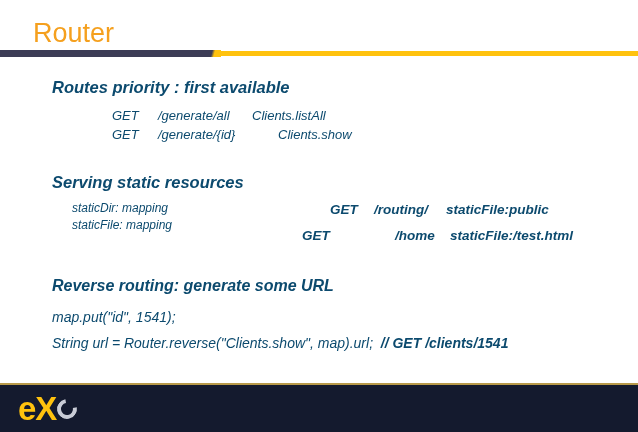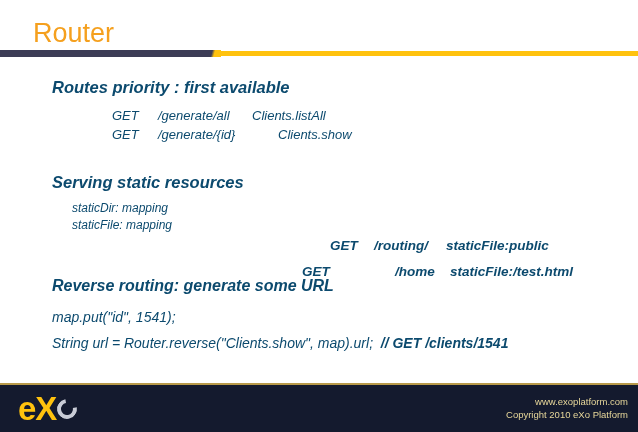--- a/index.html
+++ b/index.html
@@ -95,21 +95,20 @@
   }
   .sub-label {
     font-size: 12px;
     font-style: italic;
     font-weight: normal;
     left: 72px;
   }
   .strong-italic {
     font-weight: bold;
     font-style: italic;
-    margin-top: 36px;
   }
   .col {
     position: absolute;
     white-space: nowrap;
   }
 
   
   .footer {
     position: absolute;
     left: 0;
@@ -222,19 +221,15 @@
   </div>
 
   <div class="footer">
     <div class="logo">
       <span class="logo-text">e</span>
         <span class="logo-text">X</span>
         <span class="logo-ring"></span>
     </div>
 
 
-    <div class="footer-right">
-      <div>www.exoplatform.com</div>
-      <div>Copyright 2010 eXo Platform</div>
-    </div>
   </div>
 
 </div>
 
 </body></html>

